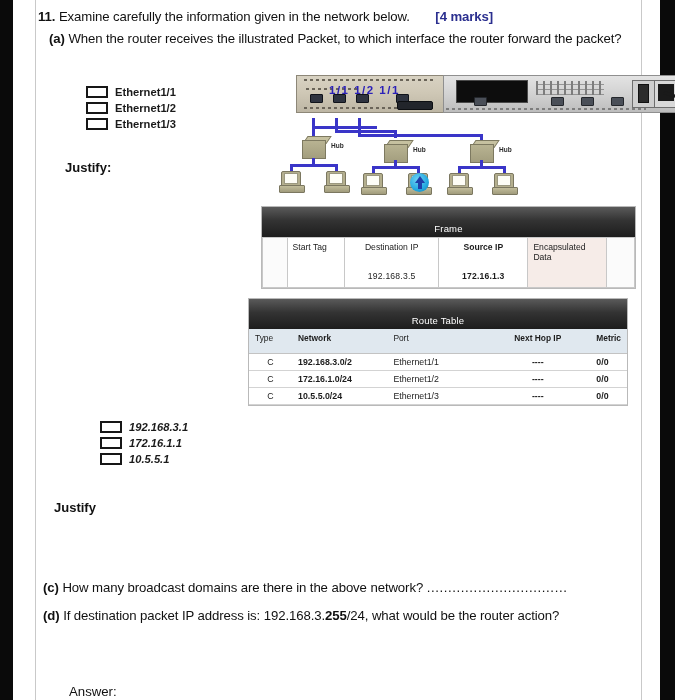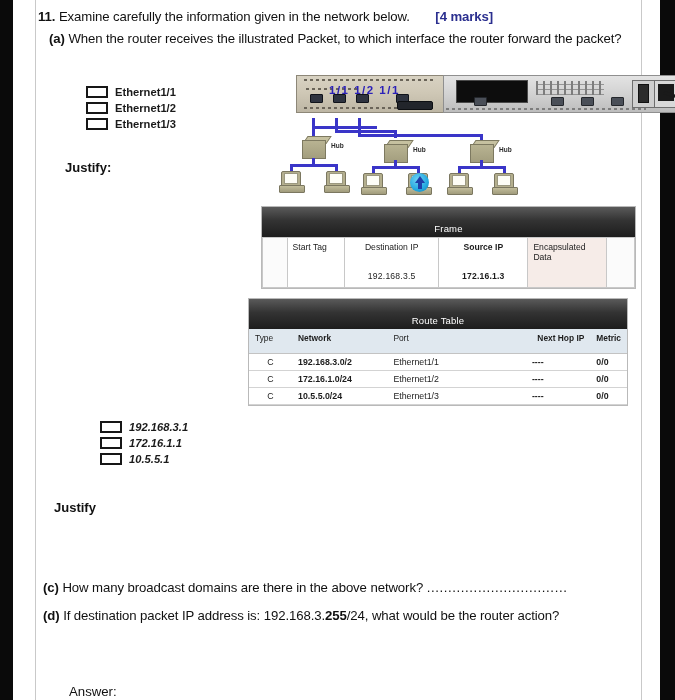--- a/index.html
+++ b/index.html
@@ -364,21 +364,21 @@
     font-size: 8.8px;
   }
   .route-tbl .col-type { width: 34px; text-align: center; font-weight: 400; }
   .route-tbl .col-net  { width: 90px; }
   .route-tbl .col-port { width: 95px; font-weight: 400; }
   .route-tbl .col-hop  { width: 110px; text-align: center; }
   .route-tbl .col-met  { text-align: left; }
   .route-tbl thead .col-type,
   .route-tbl thead .col-hop,
   .route-tbl thead .col-met { text-align: left; }
-  .route-tbl thead .col-hop { text-align: right; }
+  .route-tbl thead .col-hop { text-align: center; }
 </style>
 </head>
 <body>
 
 <div class="page">
 
   <div class="edge-band-left"></div>
   <div class="edge-band-right"></div>
   <div class="guide-left"></div>
   <div class="guide-right"></div>

